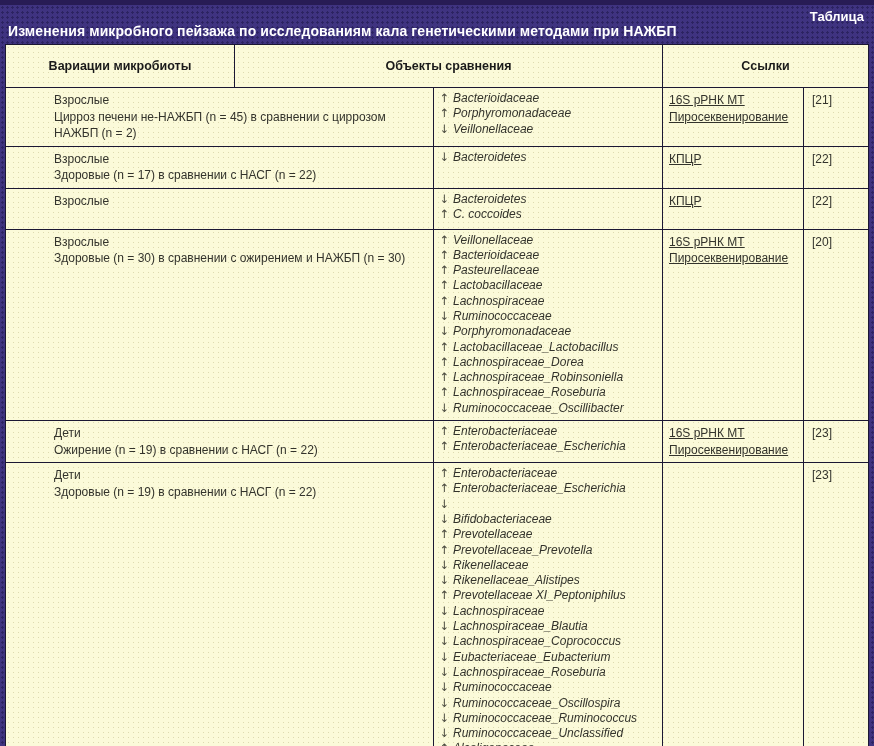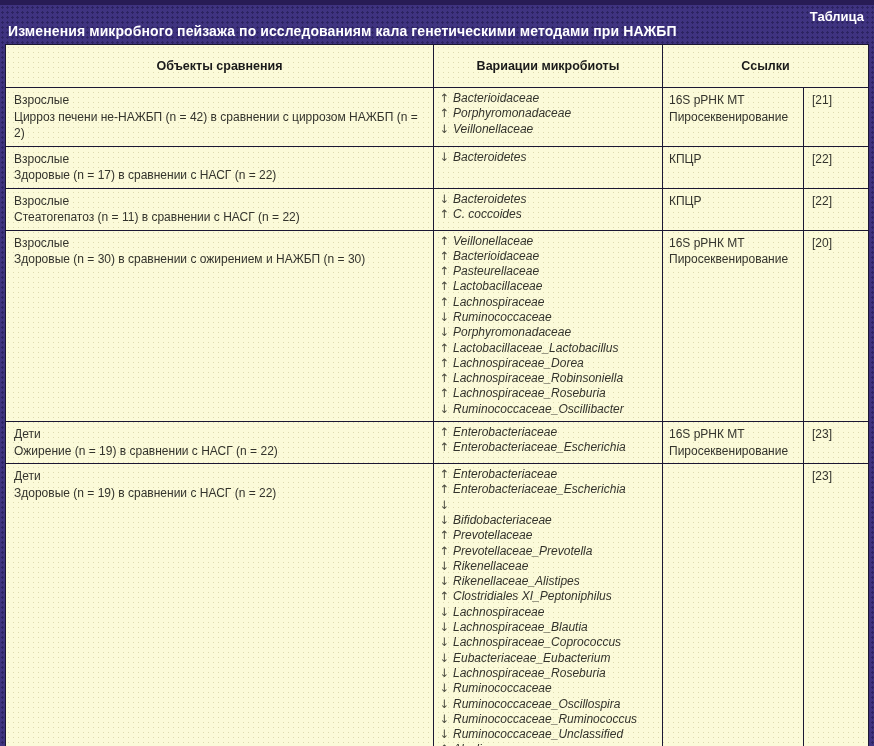--- a/index.html
+++ b/index.html
@@ -56,53 +56,53 @@
   .tbody div.tr:last-of-type { border-bottom: none; }
   .tbody > div.tr:nth-of-type(1) { min-height: 56px; }
   .tbody > div.tr:nth-of-type(2) { min-height: 37px; }
   .tbody > div.tr:nth-of-type(3) { min-height: 41px; }
   .tbody > div.tr:nth-of-type(4) { min-height: 184px; }
   .tbody > div.tr:nth-of-type(5) { min-height: 41px; }
   .tbody > div.tr:nth-of-type(6) { min-height: 289px; }
 
   .td { font-size: 12px; color: #33332c; }
   .td.col-obj { padding: 4px 8px; }
-  .obj-line { line-height: 16.5px; }
+  .obj-line { line-height: 16.5px; margin-left: 40px; }
   .td.col-mic { padding: 3px 4px 4px 4px; }
   .mic-line { line-height: 15.3px; display: flex; align-items: baseline; }
   .arrow {
     width: 13px; flex: none; text-align: center;
     font-family: "DejaVu Sans", sans-serif;
     color: #4b4b40; font-size: 11.5px;
   }
   .taxon { font-style: italic; padding-left: 2px; }
-  .td.col-met { padding: 4px 6px; line-height: 16.5px; }
+  .td.col-met { padding: 4px 6px; line-height: 16.5px; text-decoration: underline; }
   .td.col-ref { padding: 4px 8px; line-height: 16px; }
 </style>
 </head>
 <body>
 
 <div class="page">
   <div class="top-strip"></div>
   <div class="corner-label">Таблица</div>
   <div class="title">Изменения микробного пейзажа по исследованиям кала генетическими методами при НАЖБП</div>
 
   <div class="table">
     <div class="thead">
+      <div class="th col-mic">Вариации микробиоты</div>
       <div class="th col-obj">Объекты сравнения</div>
-      <div class="th col-mic">Вариации микробиоты</div>
       <div class="th col-ref">Ссылки</div>
     </div>
 
     <div class="tbody">
 
         <div class="tr">
           <div class="td col-obj">
             <div class="obj-line">Взрослые</div>
-            <div class="obj-line">Цирроз печени не-НАЖБП (n = 42) в сравнении с циррозом НАЖБП (n = 2)</div>
+            <div class="obj-line">Цирроз печени не-НАЖБП (n = 45) в сравнении с циррозом НАЖБП (n = 2)</div>
           </div>
           <div class="td col-mic">
 
               <div class="mic-line">
                 <span class="arrow">↑</span>
                 <span class="taxon">Bacterioidaceae</span>
               </div>
 
               <div class="mic-line">
                 <span class="arrow">↑</span>
@@ -132,21 +132,20 @@
               </div>
 
           </div>
           <div class="td col-met">КПЦР</div>
           <div class="td col-ref">[22]</div>
         </div>
 
         <div class="tr">
           <div class="td col-obj">
             <div class="obj-line">Взрослые</div>
-            <div class="obj-line">Стеатогепатоз (n = 11) в сравнении с НАСГ (n = 22)</div>
           </div>
           <div class="td col-mic">
 
               <div class="mic-line">
                 <span class="arrow">↓</span>
                 <span class="taxon">Bacteroidetes</span>
               </div>
 
               <div class="mic-line">
                 <span class="arrow">↑</span>
@@ -293,21 +292,21 @@
                 <span class="taxon">Rikenellaceae</span>
               </div>
 
               <div class="mic-line">
                 <span class="arrow">↓</span>
                 <span class="taxon">Rikenellaceae_Alistipes</span>
               </div>
 
               <div class="mic-line">
                 <span class="arrow">↑</span>
-                <span class="taxon">Clostridiales XI_Peptoniphilus</span>
+                <span class="taxon">Prevotellaceae XI_Peptoniphilus</span>
               </div>
 
               <div class="mic-line">
                 <span class="arrow">↓</span>
                 <span class="taxon">Lachnospiraceae</span>
               </div>
 
               <div class="mic-line">
                 <span class="arrow">↓</span>
                 <span class="taxon">Lachnospiraceae_Blautia</span>

